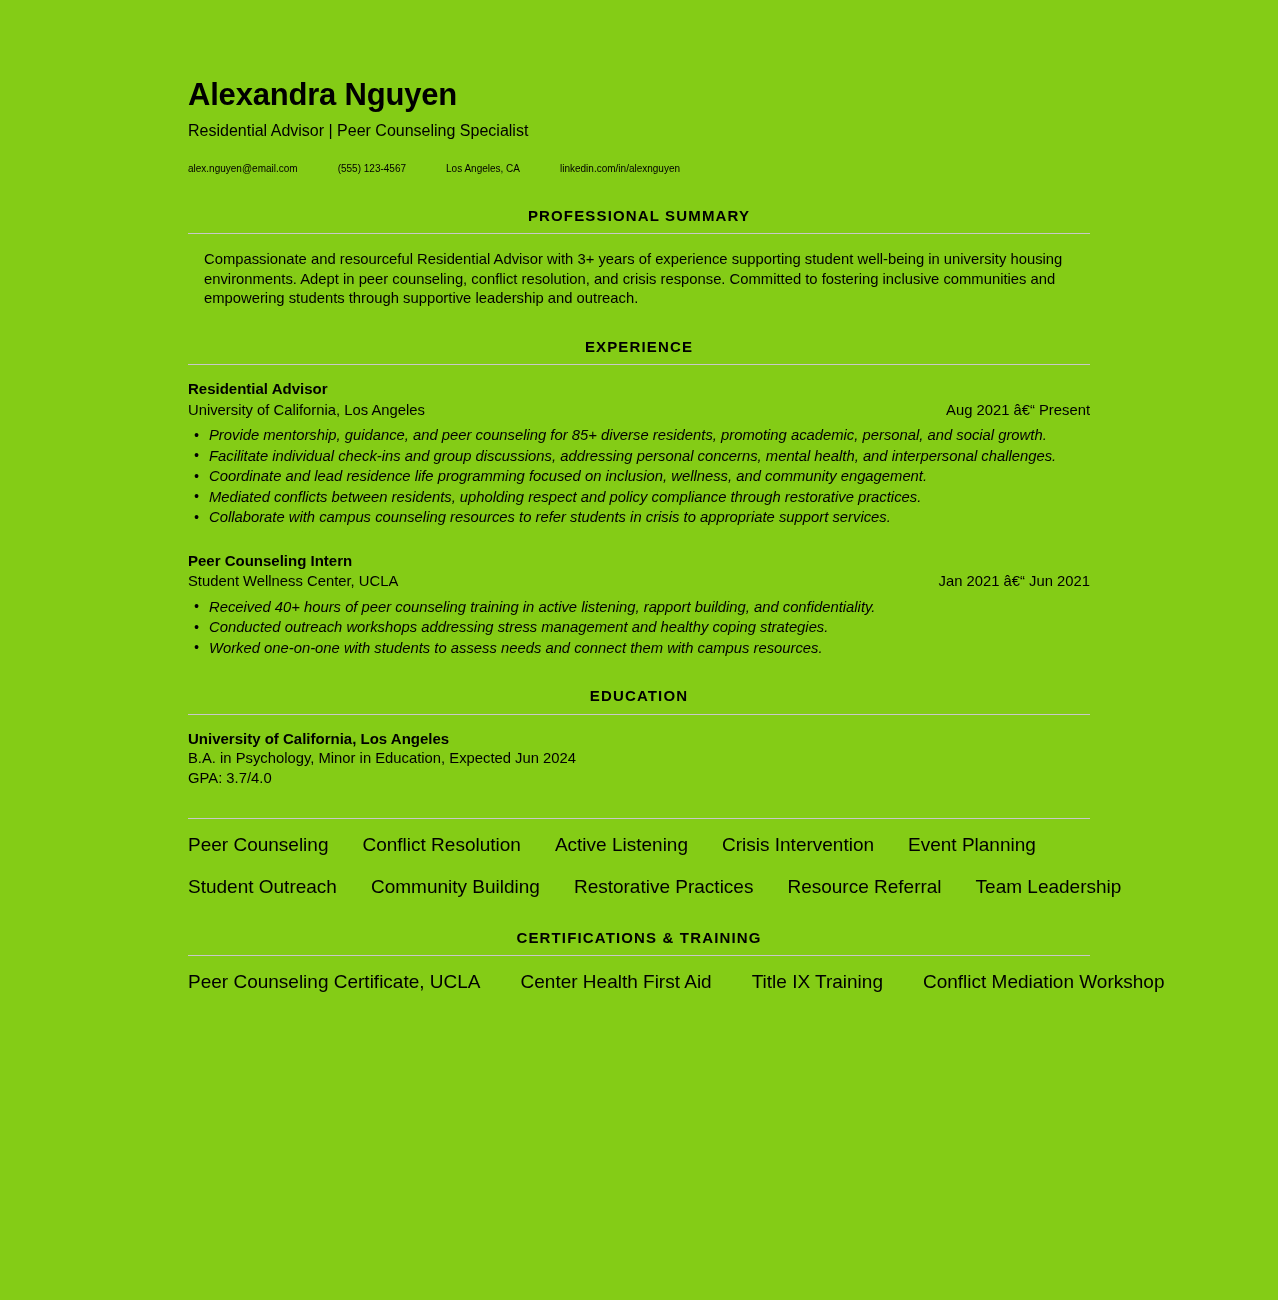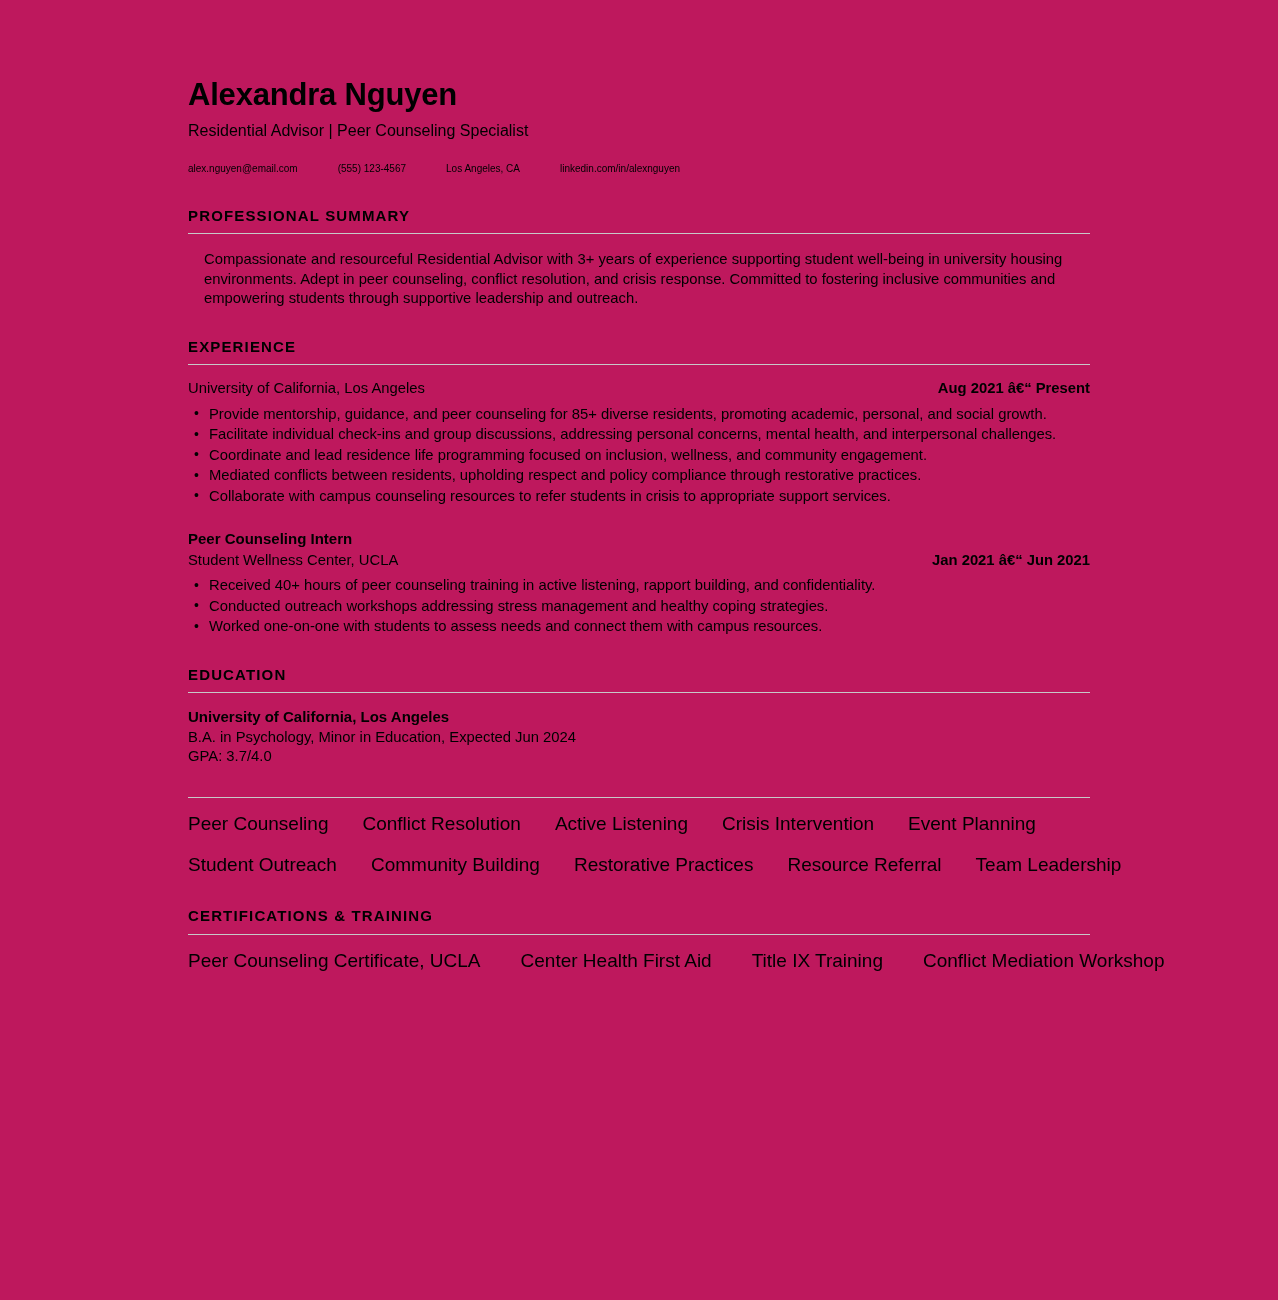--- a/index.html
+++ b/index.html
@@ -12,21 +12,21 @@
     width: 1278px;
     height: 1300px;
     font-family: "Liberation Sans", sans-serif;
     color: #000000;
     -webkit-font-smoothing: antialiased;
   }
   .page {
     position: relative;
     width: 1278px;
     height: 1300px;
-    background: #be185d;
+    background: #84cc16;
     box-sizing: border-box;
     padding: 78px 188px 0 188px;
   }
   .sheet {
     width: 902px;
   }
 
   
   .name {
     font-size: 31px;
@@ -65,20 +65,21 @@
   .section.first { margin-top: 33px; }
 
   .section-heading {
     font-size: 15px;
     font-weight: bold;
     letter-spacing: 1.15px;
     text-transform: uppercase;
     margin: 0 0 9px 0;
     color: #000;
     line-height: 1.1;
+    text-align: center;
   }
   .rule {
     border: 0;
     border-top: 1px solid #c8c8c8;
     margin: 0 0 14px 0;
     width: 902px;
     height: 0;
   }
 
   
@@ -101,34 +102,35 @@
   }
   .job-line {
     display: flex;
     justify-content: space-between;
     align-items: baseline;
     font-size: 14.8px;
     line-height: 1.3;
     margin: 0 0 6px 0;
   }
   .job-org { white-space: nowrap; }
-  .job-dates { white-space: nowrap; font-weight: bold; }
+  .job-dates { white-space: nowrap; }
 
   ul.bullets {
     list-style: none;
     margin: 0;
     padding: 0;
   }
   ul.bullets li {
     position: relative;
     font-size: 14.8px;
     line-height: 1.32;
     padding-left: 21px;
     margin: 0 0 1px 0;
     max-width: 890px;
+    font-style: italic;
   }
   ul.bullets li::before {
     content: "\2022";
     position: absolute;
     left: 6px;
     top: -0.5px;
     font-size: 14px;
     line-height: 1.38;
     color: #000;
   }
@@ -185,20 +187,21 @@
       <h2 class="section-heading">PROFESSIONAL SUMMARY</h2>
       <hr class="rule">
       <p class="summary">Compassionate and resourceful Residential Advisor with 3+ years of experience supporting student well-being in university housing environments. Adept in peer counseling, conflict resolution, and crisis response. Committed to fostering inclusive communities and empowering students through supportive leadership and outreach.</p>
     </section>
 
     <section class="section">
       <h2 class="section-heading">EXPERIENCE</h2>
       <hr class="rule">
 
       <div class="job">
+        <div class="job-title">Residential Advisor</div>
         <div class="job-line">
           <span class="job-org">University of California, Los Angeles</span>
           <span class="job-dates">Aug 2021 â€“ Present</span>
         </div>
         <ul class="bullets">
           <li>Provide mentorship, guidance, and peer counseling for 85+ diverse residents, promoting academic, personal, and social growth.</li>
           <li>Facilitate individual check-ins and group discussions, addressing personal concerns, mental health, and interpersonal challenges.</li>
           <li>Coordinate and lead residence life programming focused on inclusion, wellness, and community engagement.</li>
           <li>Mediated conflicts between residents, upholding respect and policy compliance through restorative practices.</li>
           <li>Collaborate with campus counseling resources to refer students in crisis to appropriate support services.</li>

